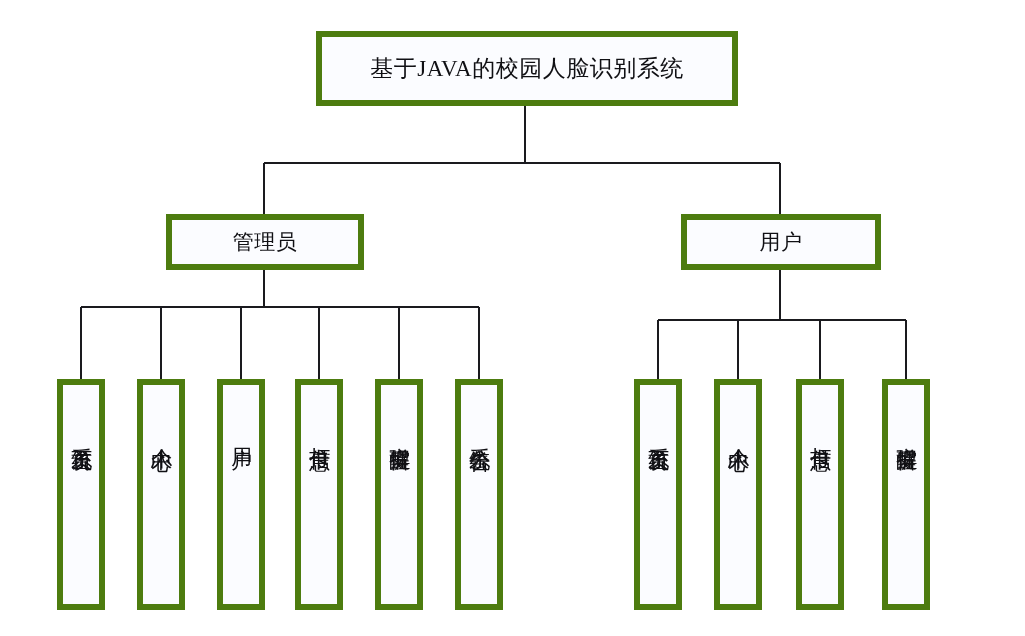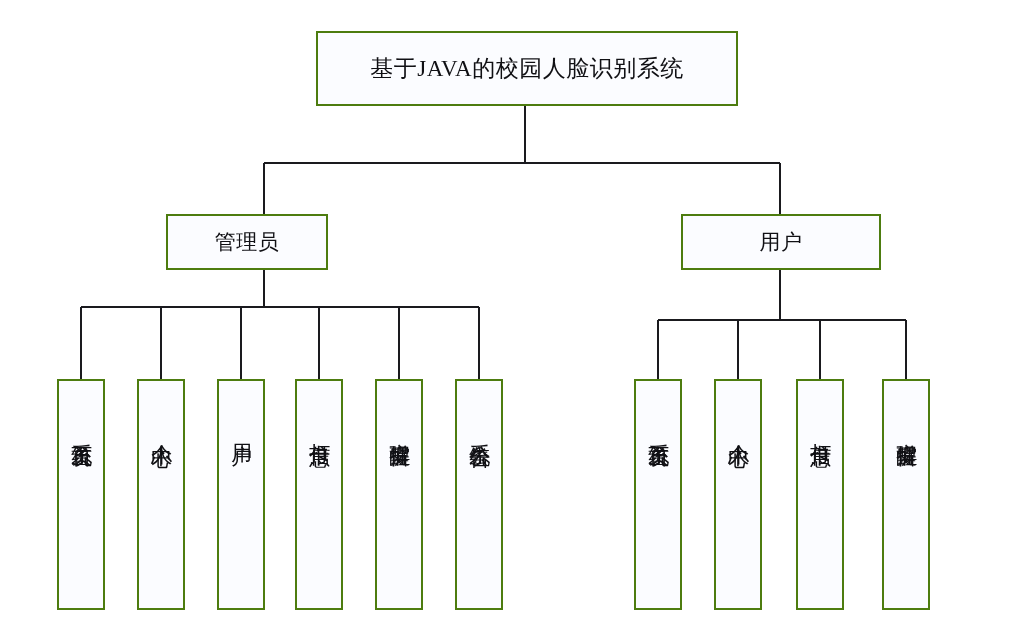--- a/index.html
+++ b/index.html
@@ -21,21 +21,21 @@
     position: absolute;
     left: 0;
     top: 0;
     width: 1025px;
     height: 636px;
     pointer-events: none;
   }
   .node {
     position: absolute;
     box-sizing: border-box;
-    border: 2px solid #4d7c0f;
+    border: 6px solid #4d7c0f;
     background: #fbfcff;
     display: flex;
     align-items: center;
     justify-content: center;
     color: #101014;
   }
   .node-root {
     left: 316px;
     top: 31px;
     width: 422px;
@@ -44,21 +44,21 @@
     letter-spacing: 0.5px;
   }
   .node-branch {
     height: 56px;
     font-size: 21px;
     letter-spacing: 0.5px;
   }
   .node-branch.admin {
     left: 166px;
     top: 214px;
-    width: 162px;
+    width: 198px;
   }
   .node-branch.user {
     left: 681px;
     top: 214px;
     width: 200px;
   }
   .node-leaf {
     top: 379px;
     width: 48px;
     height: 231px;

